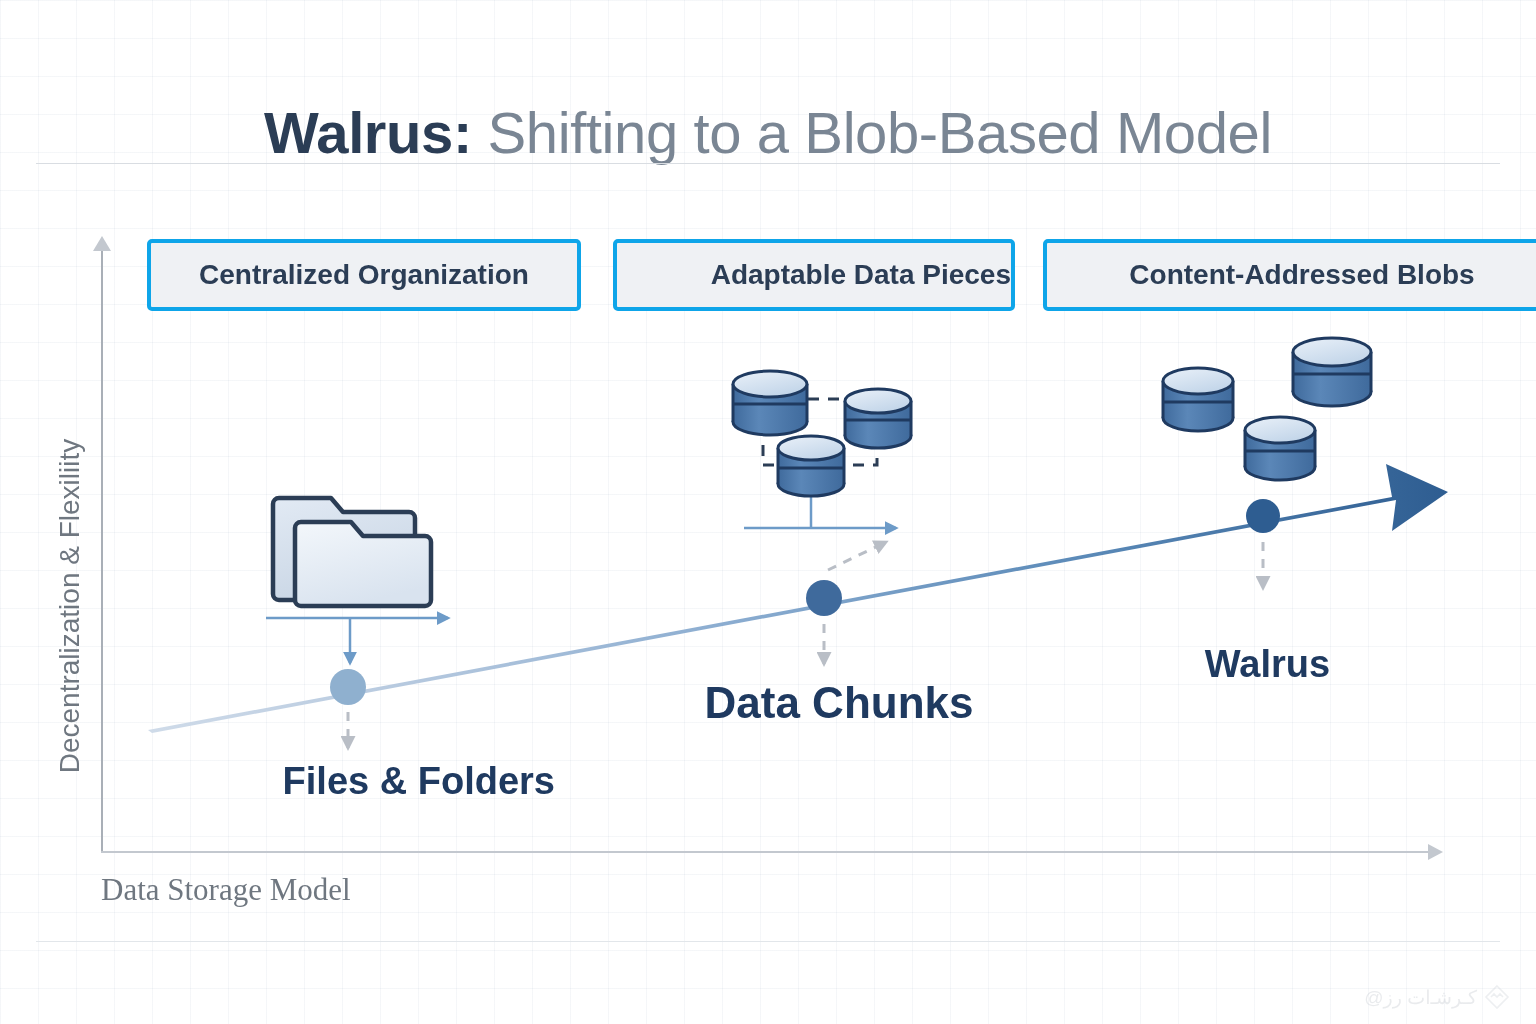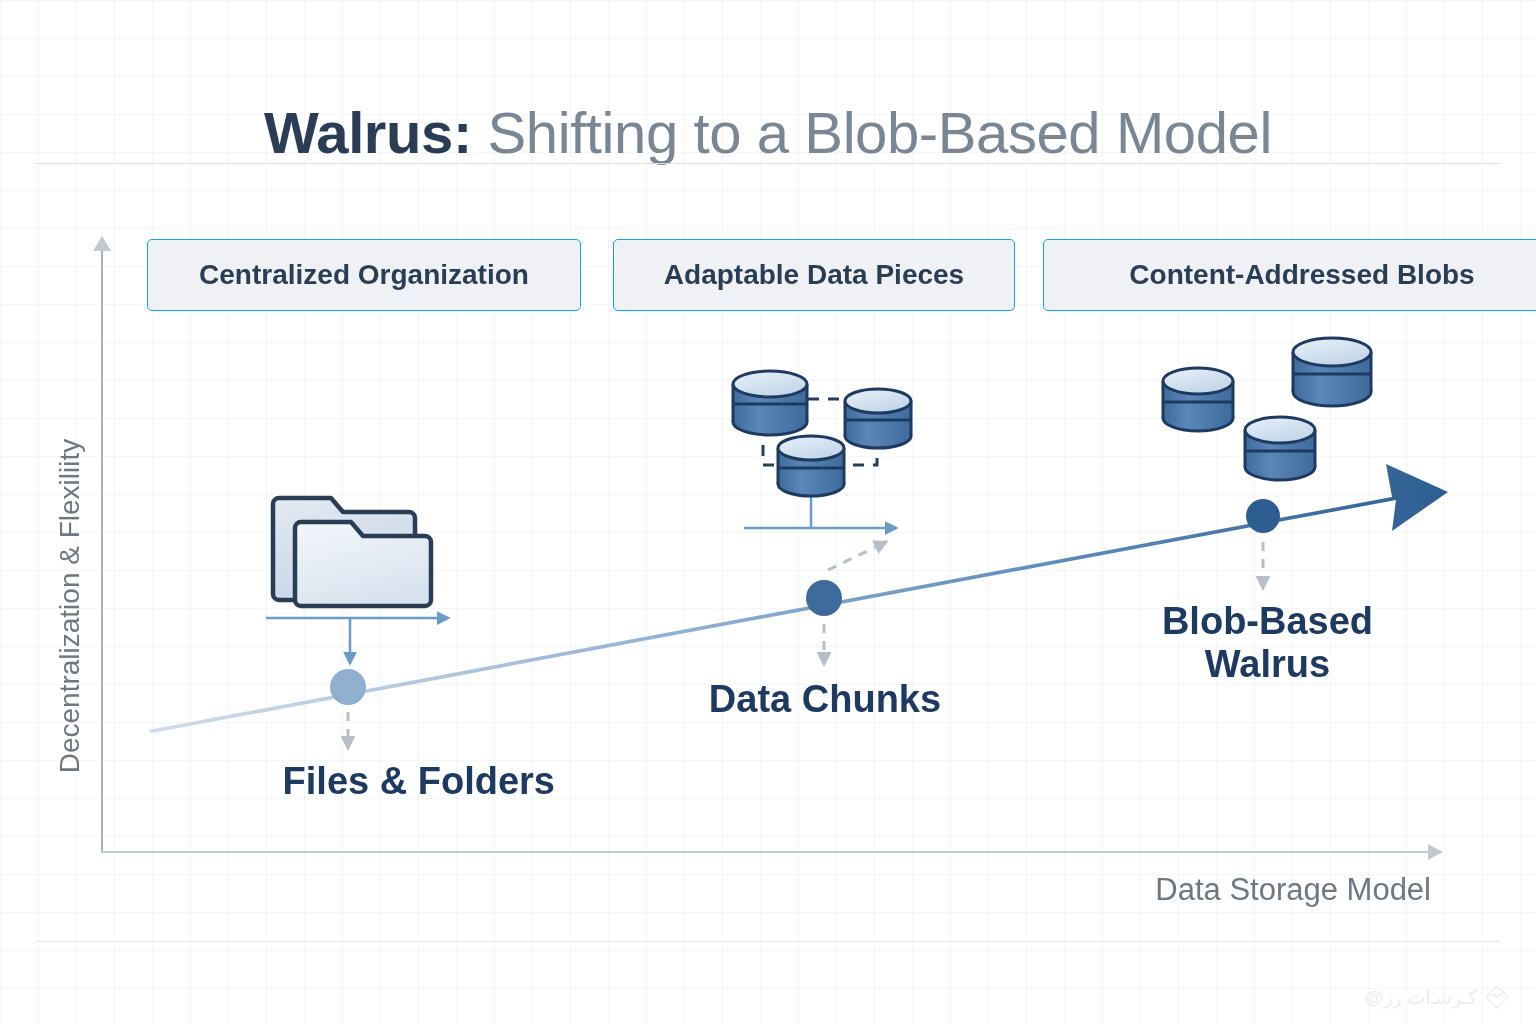--- a/index.html
+++ b/index.html
@@ -103,63 +103,64 @@
     transform-origin: center center;
     text-align: center;
     font-size: 28px;
     color: #6f7780;
     white-space: nowrap;
   }
   #xlabel {
     position: absolute;
     left: 101px; top: 872px;
     width: 1330px;
-    text-align: right;
+    text-align: left;
     font-size: 31px;
     color: #6f7780;
+    font-family: Liberation Serif, serif;
   }
 
   
   .stage-box {
     position: absolute;
     height: 72px;
     background: #eff1f4;
-    border: 1px solid #0ea5e9;
+    border: 4px solid #0ea5e9;
     border-radius: 5px;
     display: flex;
     align-items: center;
     justify-content: center;
     color: #2b3d55;
     font-size: 28px;
     font-weight: 600;
     white-space: nowrap;
   }
   #stage-box-0 { left: 147px;  top: 239px; width: 434px; }
-  #stage-box-1 { left: 613px;  top: 239px; width: 402px; }
+  #stage-box-1 { left: 613px;  top: 239px; width: 402px; justify-content: flex-end; }
   #stage-box-2 { left: 1043px; top: 239px; width: 518px; }
 
   
   #main-svg {
     position: absolute;
     left: 0; top: 0;
     width: 1536px; height: 1024px;
     pointer-events: none;
   }
 
   
   .milestone-label {
     position: absolute;
     text-align: center;
     color: #1f3a60;
     font-weight: bold;
     white-space: nowrap;
     line-height: 1.12;
   }
   #label-0 { left: 145px;  top: 760px; width: 410px; font-size: 38px; text-align: right; }
-  #label-1 { left: 625px;  top: 678px; width: 400px; font-size: 38px; }
+  #label-1 { left: 639px;  top: 678px; width: 400px; font-size: 44px; }
   #label-2 { left: 1095px; top: 600px; width: 345px; font-size: 38px; white-space: normal; }
 
   
   #watermark {
     position: absolute;
     right: 26px; bottom: 14px;
     display: flex;
     align-items: center;
     gap: 7px;
     opacity: .30;
@@ -330,21 +331,21 @@
   </g>
 </svg>
 
 <div class="milestone-label" id="label-0">
   <span>Files &amp; Folders</span>
 </div>
 <div class="milestone-label" id="label-1">
   <span>Data Chunks</span>
 </div>
 <div class="milestone-label" id="label-2">
-  <span>Blob-Based</span><br>
+  <br>
   <span>Walrus</span>
 </div>
 
 <div id="watermark">
   <span id="watermark-text">کـرشـ‌ات رز@</span>
   <svg width="26" height="26" viewBox="0 0 26 26">
     <path d="M13 2 L24 13 L13 24 L2 13 Z" fill="none" stroke="#c6cbd2" stroke-width="1.6"></path>
     <path d="M7 13 L10 10 L13 13 L16 10 L19 13" fill="none" stroke="#c6cbd2" stroke-width="1.6"></path>
   </svg>
 </div>

